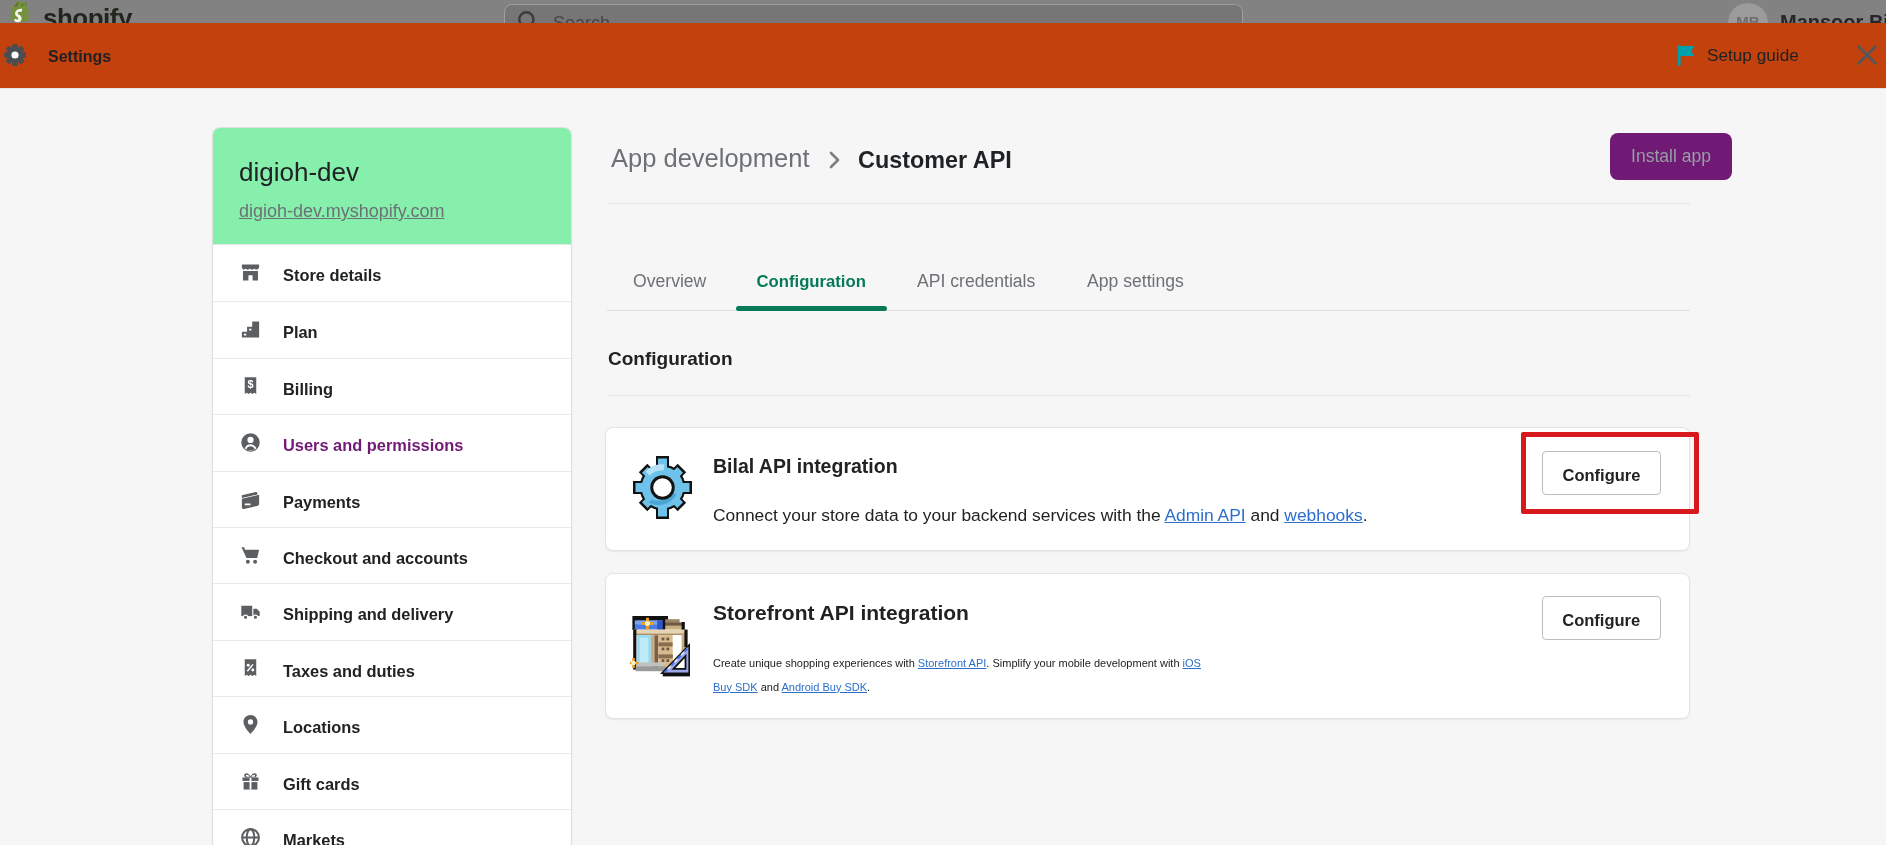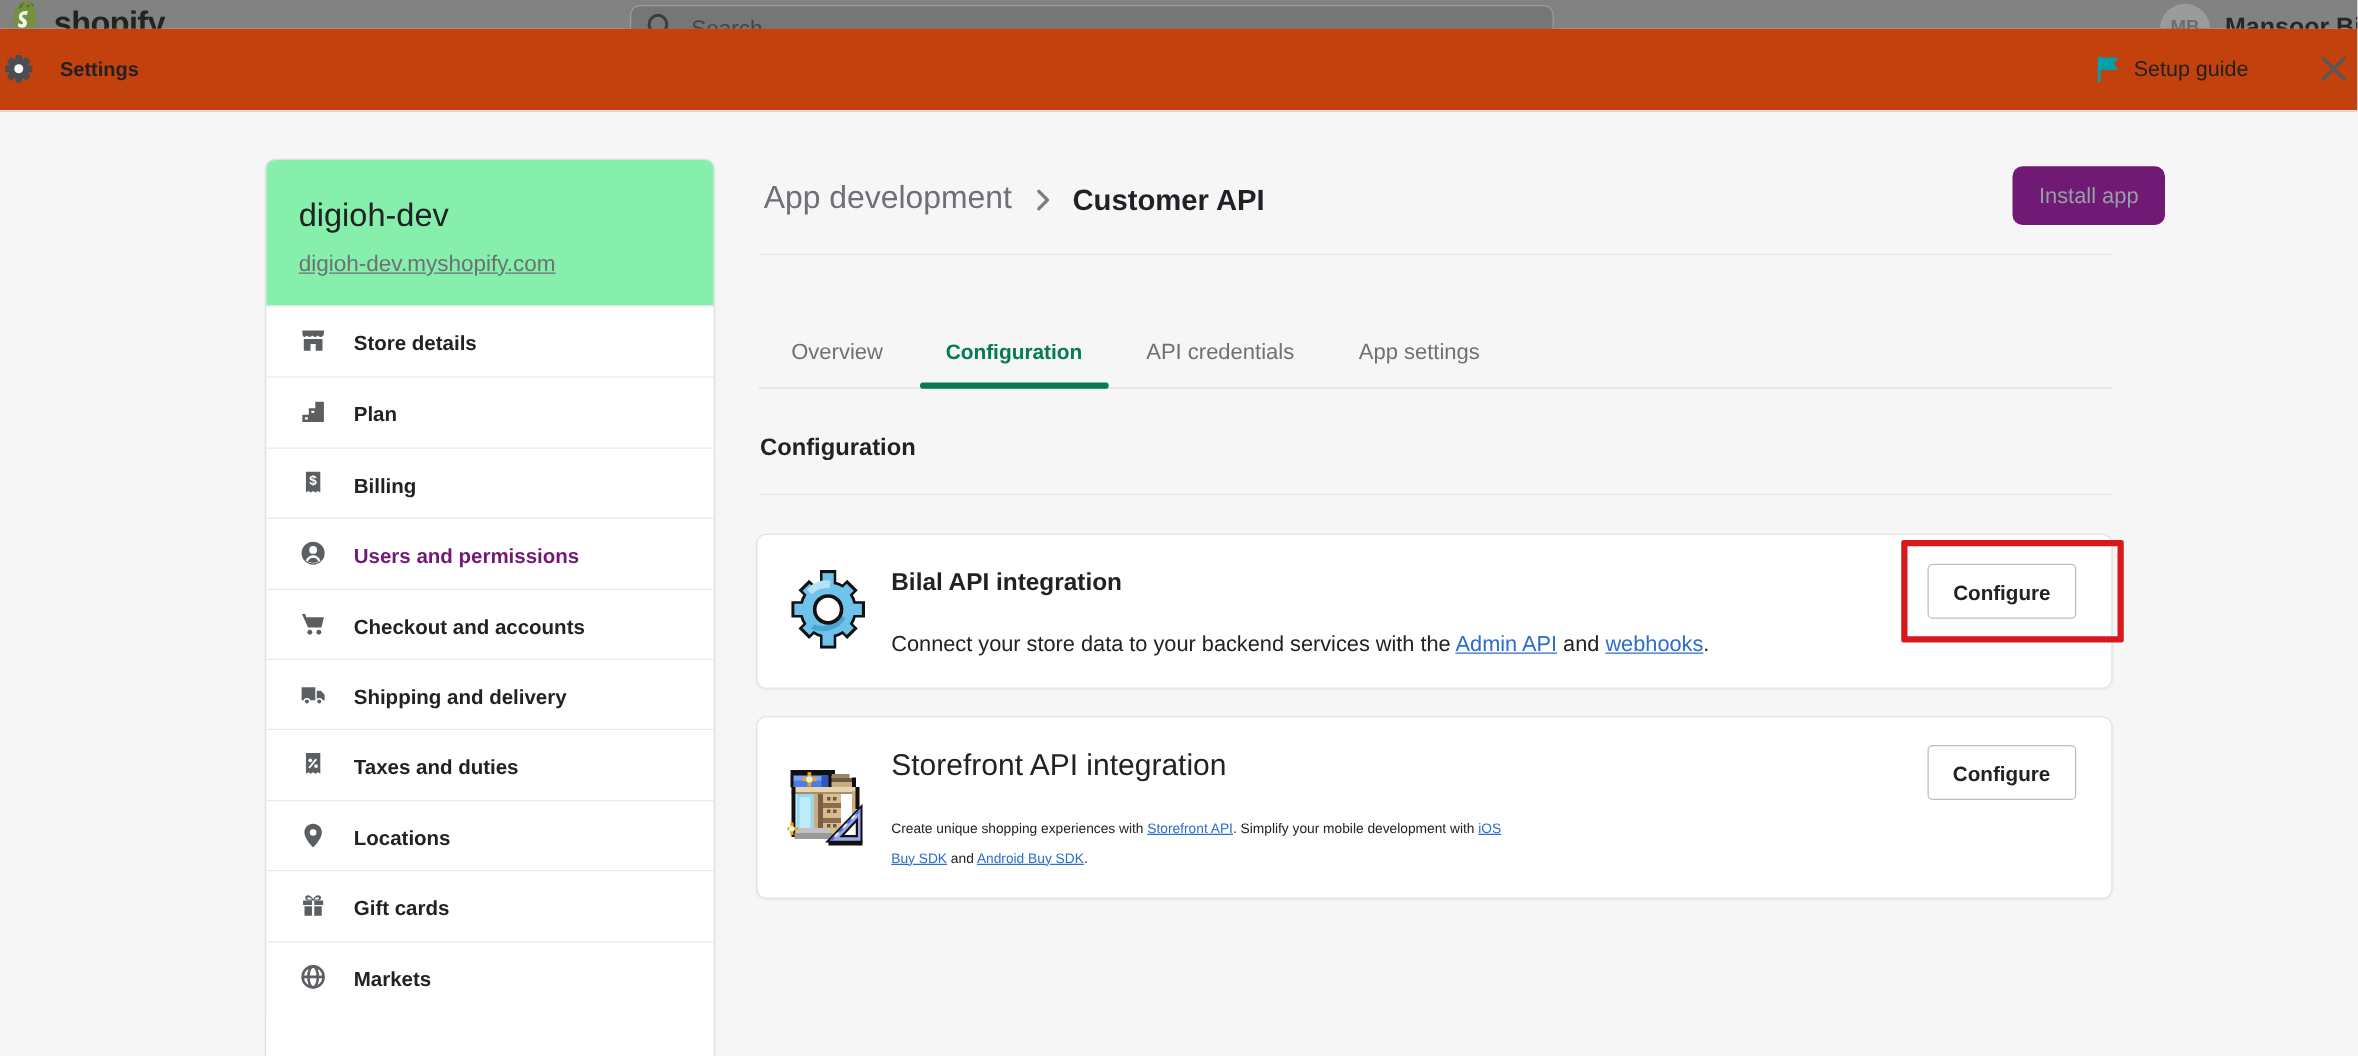--- a/index.html
+++ b/index.html
@@ -82,20 +82,27 @@
     <div style="position:absolute;left:70px;top:22px;font-size:16.4px;font-weight:700;color:#202223;line-height:16.4px;">Billing</div>
   </div>
       <div style="height:56.4px;position:relative;border-top:1px solid #e9eaeb;">
     <svg style="position:absolute;left:26px;top:16px" width="23" height="23" viewBox="0 0 20 20">
           <circle cx="10" cy="10" r="8" fill="#5c5f62"></circle>
           <circle cx="10" cy="7.8" r="2.7" fill="#fff"></circle>
           <path d="M4.9 15.3c.9-2.5 2.9-3.8 5.1-3.8s4.2 1.3 5.1 3.8a8 8 0 01-10.2 0z" fill="#fff"></path>
           <path d="M10 13.2c1.6 0 3 .9 3.8 2.7a8 8 0 01-7.6 0c.8-1.8 2.2-2.7 3.8-2.7z" fill="#5c5f62"></path>
         </svg>
     <div style="position:absolute;left:70px;top:22px;font-size:16.4px;font-weight:700;color:#701a75;line-height:16.4px;">Users and permissions</div>
+  </div>
+      <div style="height:56.4px;position:relative;border-top:1px solid #e9eaeb;">
+    <svg style="position:absolute;left:26px;top:16px" width="23" height="23" viewBox="0 0 20 20">
+          <path d="M2.5 6.2l12-2.7c.8-.2 1.5.4 1.5 1.2v.9l-13.5 3z" fill="#5c5f62"></path>
+          <path fill-rule="evenodd" d="M2.5 9.3l15-3.4v7.9c0 .8-.5 1.5-1.3 1.7l-12 2.7c-.8.2-1.7-.4-1.7-1.3V9.3zM5 13.5h5v1.6H5z" fill="#5c5f62"></path>
+        </svg>
+    <div style="position:absolute;left:70px;top:22px;font-size:16.4px;font-weight:700;color:#202223;line-height:16.4px;">Payments</div>
   </div>
       <div style="height:56.4px;position:relative;border-top:1px solid #e9eaeb;">
     <svg style="position:absolute;left:26px;top:16px" width="23" height="23" viewBox="0 0 20 20">
           <path d="M2 3h2.3l.5 2.2h12.7l-1.8 7H6.3L4.6 5.4 4 3H2z" fill="none"></path>
           <path d="M2.2 2.8h2.4l.5 2.2h12.4l-1.7 7.2H6.5z" fill="#5c5f62"></path>
           <circle cx="7.7" cy="15.5" r="1.7" fill="#5c5f62"></circle>
           <circle cx="14" cy="15.5" r="1.7" fill="#5c5f62"></circle>
         </svg>
     <div style="position:absolute;left:70px;top:22px;font-size:16.4px;font-weight:700;color:#202223;line-height:16.4px;">Checkout and accounts</div>
   </div>
@@ -235,15 +242,15 @@
         <rect x="-1.3" y="-5" width="2.6" height="10" fill="#f0a01e"></rect>
         <rect x="-5" y="-1.3" width="10" height="2.6" fill="#f0a01e"></rect>
         <circle cx="0" cy="0" r="2.2" fill="#e8f7c8"></circle>
       </g>
       <g transform="translate(3.5 47) scale(1)">
         <rect x="-1.3" y="-5" width="2.6" height="10" fill="#f0a01e"></rect>
         <rect x="-5" y="-1.3" width="10" height="2.6" fill="#f0a01e"></rect>
         <circle cx="0" cy="0" r="2.2" fill="#e8f7c8"></circle>
       </g>
     </svg></div>
-<div class="abs" style="left:713px;top:602.9px;font-size:24px;font-weight:400;color:#202223;line-height:19.5px;">Storefront API integration</div>
+<div class="abs" style="left:713px;top:602.9px;font-size:21px;font-weight:700;color:#202223;line-height:19.5px;">Storefront API integration</div>
 <div class="abs" style="left:713px;top:651.7px;font-size:11px;color:#202223;line-height:23.9px;width:800px;">Create unique shopping experiences with <a>Storefront API</a>. Simplify your mobile development with <a>iOS<br>Buy SDK</a> and <a>Android Buy SDK</a>.</div>
 <div class="abs" style="left:1541.5px;top:596px;width:119.5px;height:44px;background:#fff;border:1px solid #b9bec3;border-radius:4px;font-size:16.5px;font-weight:700;color:#202223;text-align:center;line-height:47px;">Configure</div>
 
 </body></html>

